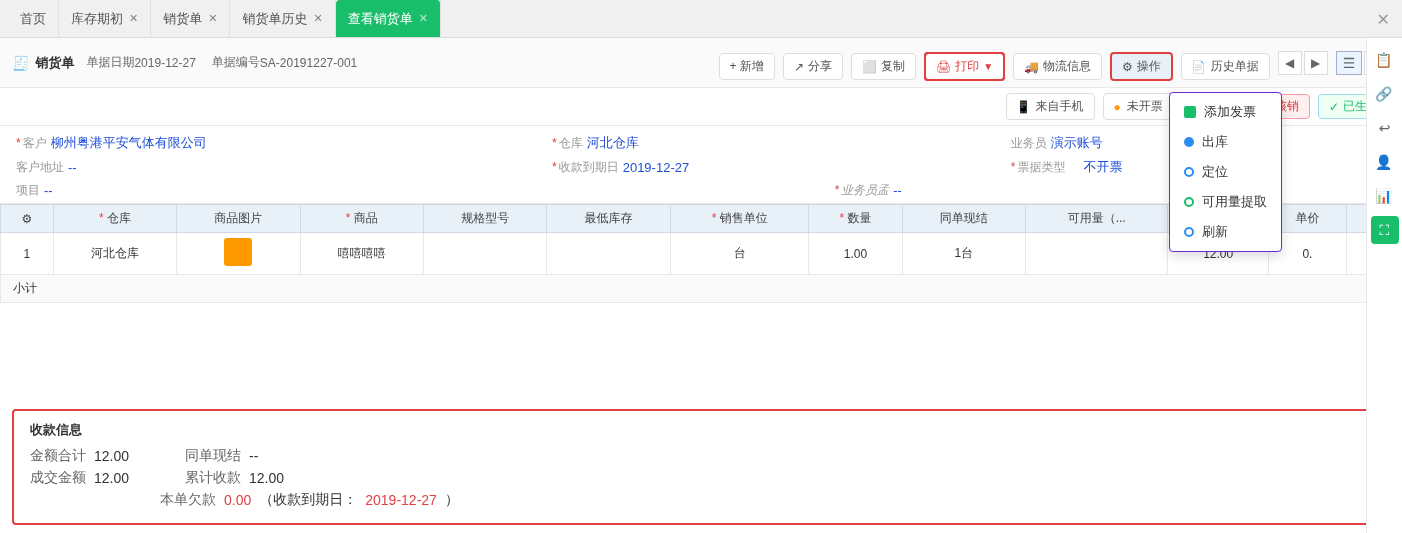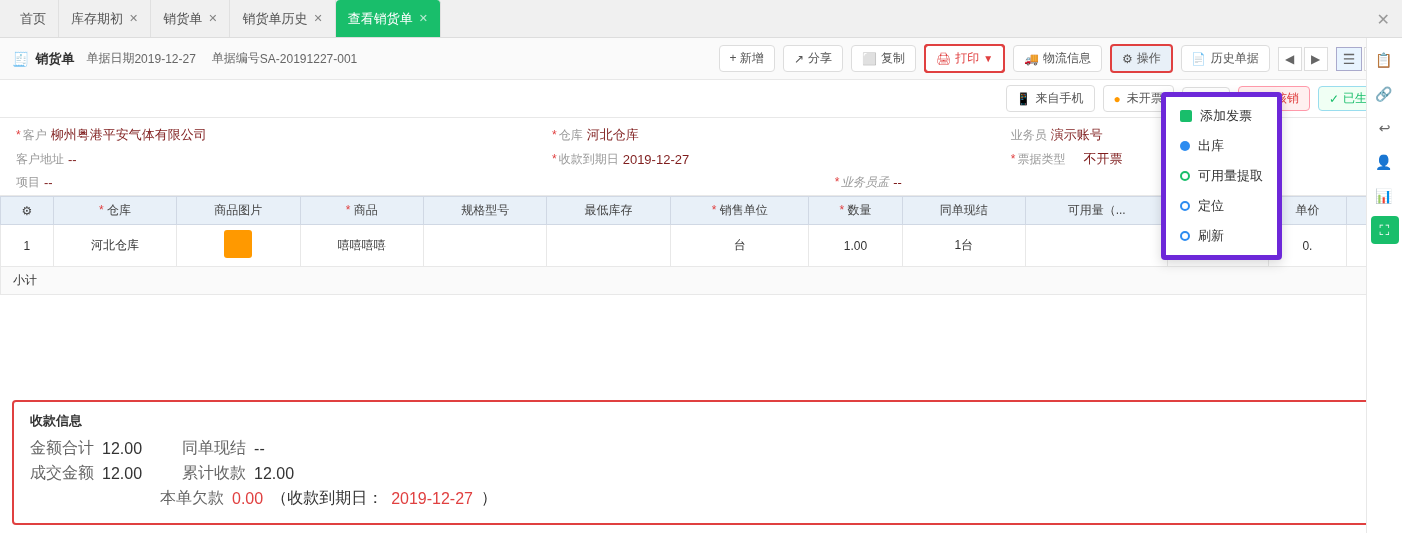--- a/index.html
+++ b/index.html
@@ -35,21 +35,21 @@
     .doc-title { display: flex; align-items: center; gap: 6px; font-weight: bold; color: #333; }
     .doc-title-icon { color: #19be6b; font-size: 14px; }
     .doc-meta { display: flex; align-items: center; gap: 16px; font-size: 12px; color: #666; }
     .doc-meta-item { display: flex; align-items: center; }
     .doc-actions {
       margin-left: auto; display: flex; align-items: center; gap: 8px;
     }
     .action-btn {
       display: flex; align-items: center; gap: 4px; padding: 4px 10px;
       border: 1px solid #ddd; border-radius: 4px; background: #fff; cursor: pointer;
-      font-size: 12px; color: #555;
+      font-size: 12px; color: #555; margin-top: 8px;
     }
     .action-btn.highlight { border-color: #e04040; color: #e04040; position: relative; }
     .action-btn.highlight::before {
       content: ''; position: absolute; inset: -2px; border: 2px solid #e04040; border-radius: 4px;
     }
     .view-toggle { display: flex; gap: 2px; }
     .view-btn { padding: 3px 6px; border: 1px solid #ddd; background: #fff; cursor: pointer; font-size: 14px; color: #666; }
     .view-btn.active { background: #e8f4ff; border-color: #aac; }
     .nav-arrows { display: flex; gap: 2px; }
     .nav-btn { width: 24px; height: 24px; display: flex; align-items: center; justify-content: center; border: 1px solid #ddd; background: #fff; cursor: pointer; font-size: 12px; color: #666; }
@@ -72,60 +72,60 @@
     }
     .status-badge.sold { background: #fff0f0; color: #e04040; border-color: #f9a; }
     .status-badge.effective { background: #f0fff4; color: #19be6b; border-color: #9de; }
 
     
     .form-area { padding: 10px 16px; display: flex; flex-direction: column; gap: 6px; }
     .form-row { display: flex; align-items: center; gap: 0; }
     .form-field { display: flex; align-items: center; gap: 4px; flex: 1; }
     .field-label { color: #999; font-size: 12px; white-space: nowrap; }
     .field-label.required::before { content: '*'; color: #e04040; margin-right: 2px; }
-    .field-value { font-size: 13px; color: #7f1d1d; }
+    .field-value { font-size: 13px; color: #1d4ed8; }
 
     
     .table-container { flex: 1; overflow: hidden; border-top: 1px solid #e8e8e8; }
     .data-table { width: 100%; border-collapse: collapse; font-size: 12px; }
     .data-table th {
       background: #e8f0f8; border: 1px solid #d0d8e4; padding: 5px 8px;
       text-align: center; font-weight: normal; color: #444; white-space: nowrap;
     }
     .data-table td {
       border: 1px solid #e8e8e8; padding: 5px 8px; text-align: center; color: #333;
     }
     .subtotal-row td { background: #fafafa; margin-left: 32px; }
     .required-star { color: #e04040; }
 
     
     .bottom-info { padding: 10px 16px; border: 2px solid #e04040; margin: 8px 12px; border-radius: 4px; }
     .bi-title { font-weight: bold; font-size: 13px; margin-bottom: 8px; }
-    .bi-row { display: flex; gap: 40px; margin-bottom: 4px; font-size: 16px; }
+    .bi-row { display: flex; gap: 56px; margin-bottom: 4px; font-size: 14px; }
     .bi-field { display: flex; align-items: center; gap: 8px; }
     .bi-label { color: #666; }
     .bi-value { color: #333; }
     .bi-value.red { color: #e04040; }
 
     
     .right-sidebar {
       position: fixed; right: 0; top: 38px; width: 36px; height: 495px;
       background: #fff; border-left: 1px solid #e8e8e8; display: flex; flex-direction: column;
       align-items: center; padding-top: 8px; gap: 6px;
     }
     .sidebar-icon {
       width: 28px; height: 28px; display: flex; align-items: center; justify-content: center;
       border-radius: 4px; cursor: pointer; color: #666; font-size: 14px;
     }
     .sidebar-icon.green-bg { background: #19be6b; color: #fff; }
 
     
     .dropdown-menu {
       position: absolute; top: 92px; right: 120px; background: #fff;
-      border: 5px solid #6d28d9; border-radius: 4px; box-shadow: 0 4px 12px rgba(0,0,0,0.15);
+      border: 1px solid #6d28d9; border-radius: 4px; box-shadow: 0 4px 12px rgba(0,0,0,0.15);
       z-index: 100; min-width: 110px; padding: 4px 0;
     }
     .dropdown-item {
       display: flex; align-items: center; gap: 8px; padding: 6px 14px;
       cursor: pointer; font-size: 13px; color: #333;
     }
 
     
     .op-btn-highlight {
       position: relative;
@@ -360,26 +360,26 @@
 <div class="dropdown-menu">
   <div class="dropdown-item">
     <span style="display:inline-block;width:12px;height:12px;background:#19be6b;border-radius:2px;"></span>
     <span>添加发票</span>
   </div>
   <div class="dropdown-item">
     <span style="display:inline-block;width:10px;height:10px;background:#2d8cf0;border-radius:50%;"></span>
     <span>出库</span>
   </div>
   <div class="dropdown-item">
+    <span style="display:inline-block;width:10px;height:10px;border:2px solid #2d8cf0;border-radius:50%;"></span>
+    <span>定位</span>
+  </div>
+  <div class="dropdown-item">
     <span style="display:inline-block;width:10px;height:10px;border:2px solid #19be6b;border-radius:50%;"></span>
     <span>可用量提取</span>
-  </div>
-  <div class="dropdown-item">
-    <span style="display:inline-block;width:10px;height:10px;border:2px solid #2d8cf0;border-radius:50%;"></span>
-    <span>定位</span>
   </div>
   <div class="dropdown-item">
     <span style="display:inline-block;width:10px;height:10px;border:2px solid #2d8cf0;border-radius:50%;"></span>
     <span>刷新</span>
   </div>
 </div>
 
 <div class="right-sidebar">
   <div class="sidebar-icon">📋</div>
   <div class="sidebar-icon">🔗</div>

